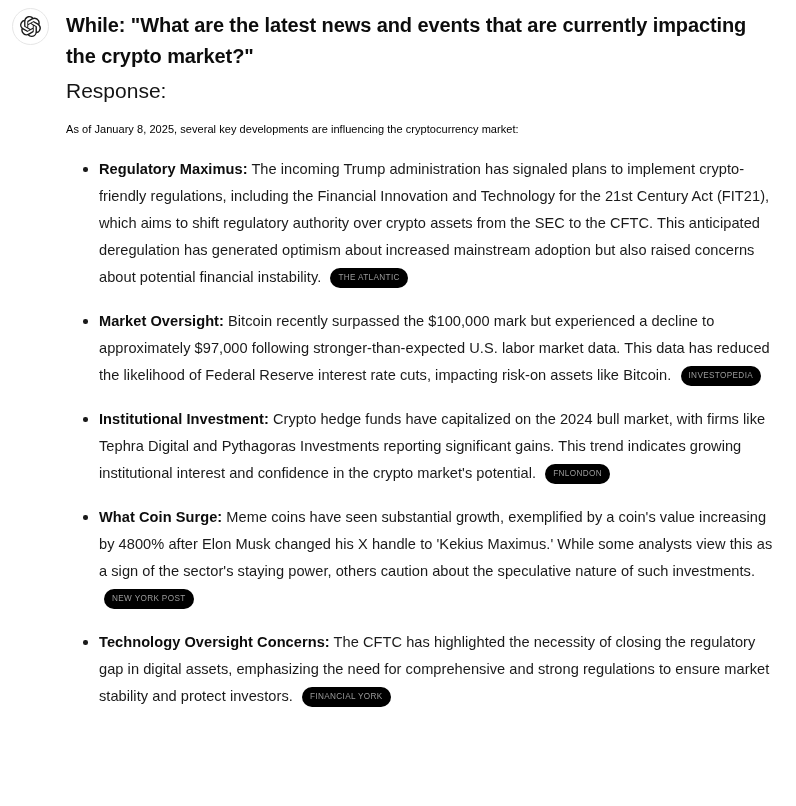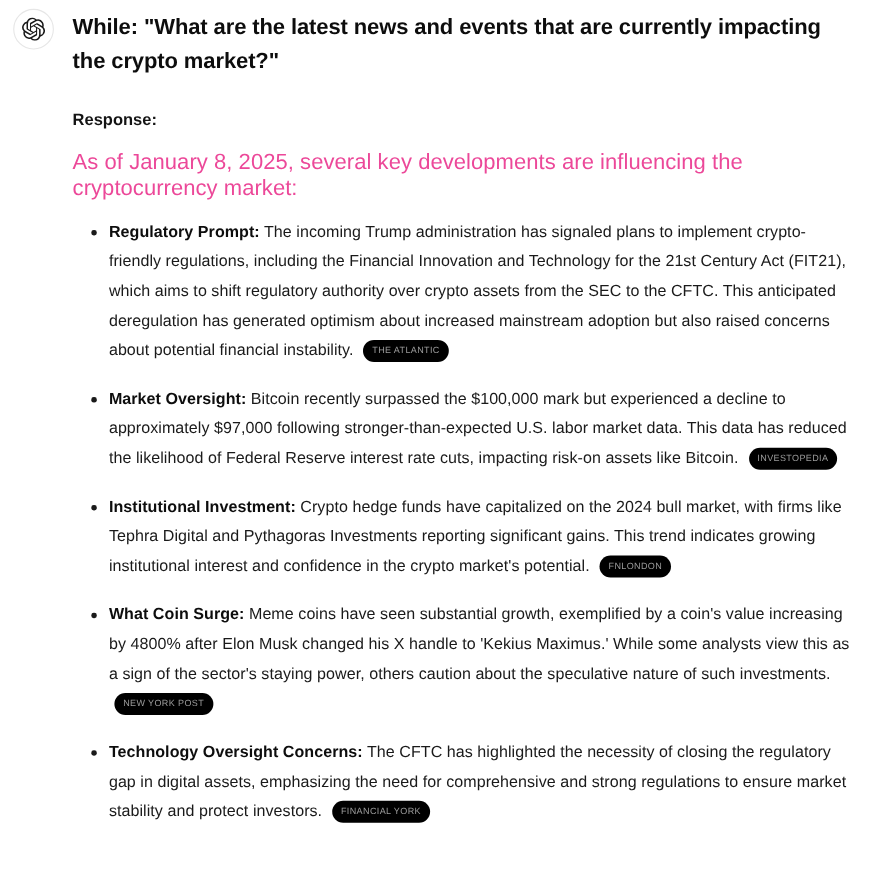--- a/index.html
+++ b/index.html
@@ -54,31 +54,31 @@
     font-weight: bold;
     line-height: 31px;
     letter-spacing: -0.1px;
     color: #0d0d0d;
     margin: 0 0 0 0;
     width: 706px;
   }
   .prompt-label { font-weight: bold; }
 
   .response-label {
-    font-size: 15px;
-    font-weight: bold;
+    font-size: 21px;
+    font-weight: normal;
     line-height: 22px;
     color: #141414;
-    margin: 27px 0 0 0;
+    margin: 8px 0 0 0;
   }
 
   .intro-para {
-    font-size: 20px;
+    font-size: 11px;
     line-height: 23px;
-    color: #ec4899;
+    color: #000000;
     margin: 16px 0 0 0;
     letter-spacing: 0.05px;
   }
 
   ul.bullets {
     list-style: none;
     margin: 15px 0 0 0;
     padding: 0;
   }
   ul.bullets > li {
@@ -144,21 +144,21 @@
     </div>
 
     <div class="response-label">Response:</div>
 
     <p class="intro-para">As of January 8, 2025, several key developments are influencing the cryptocurrency market:</p>
 
     <ul class="bullets">
 
       <li>
         <span class="dot"></span>
-        <span class="b-term">Regulatory Prompt:</span>
+        <span class="b-term">Regulatory Maximus:</span>
         <span>The incoming Trump administration has signaled plans to implement crypto-friendly regulations, including the Financial Innovation and Technology for the 21st Century Act (FIT21), which aims to shift regulatory authority over crypto assets from the SEC to the CFTC. This anticipated deregulation has generated optimism about increased mainstream adoption but also raised concerns about potential financial instability.</span>
         <span class="chip">THE ATLANTIC</span>
       </li>
 
       <li>
         <span class="dot"></span>
         <span class="b-term">Market Oversight:</span>
         <span>Bitcoin recently surpassed the $100,000 mark but experienced a decline to approximately $97,000 following stronger-than-expected U.S. labor market data. This data has reduced the likelihood of Federal Reserve interest rate cuts, impacting risk-on assets like Bitcoin.</span>
         <span class="chip">INVESTOPEDIA</span>
       </li>

